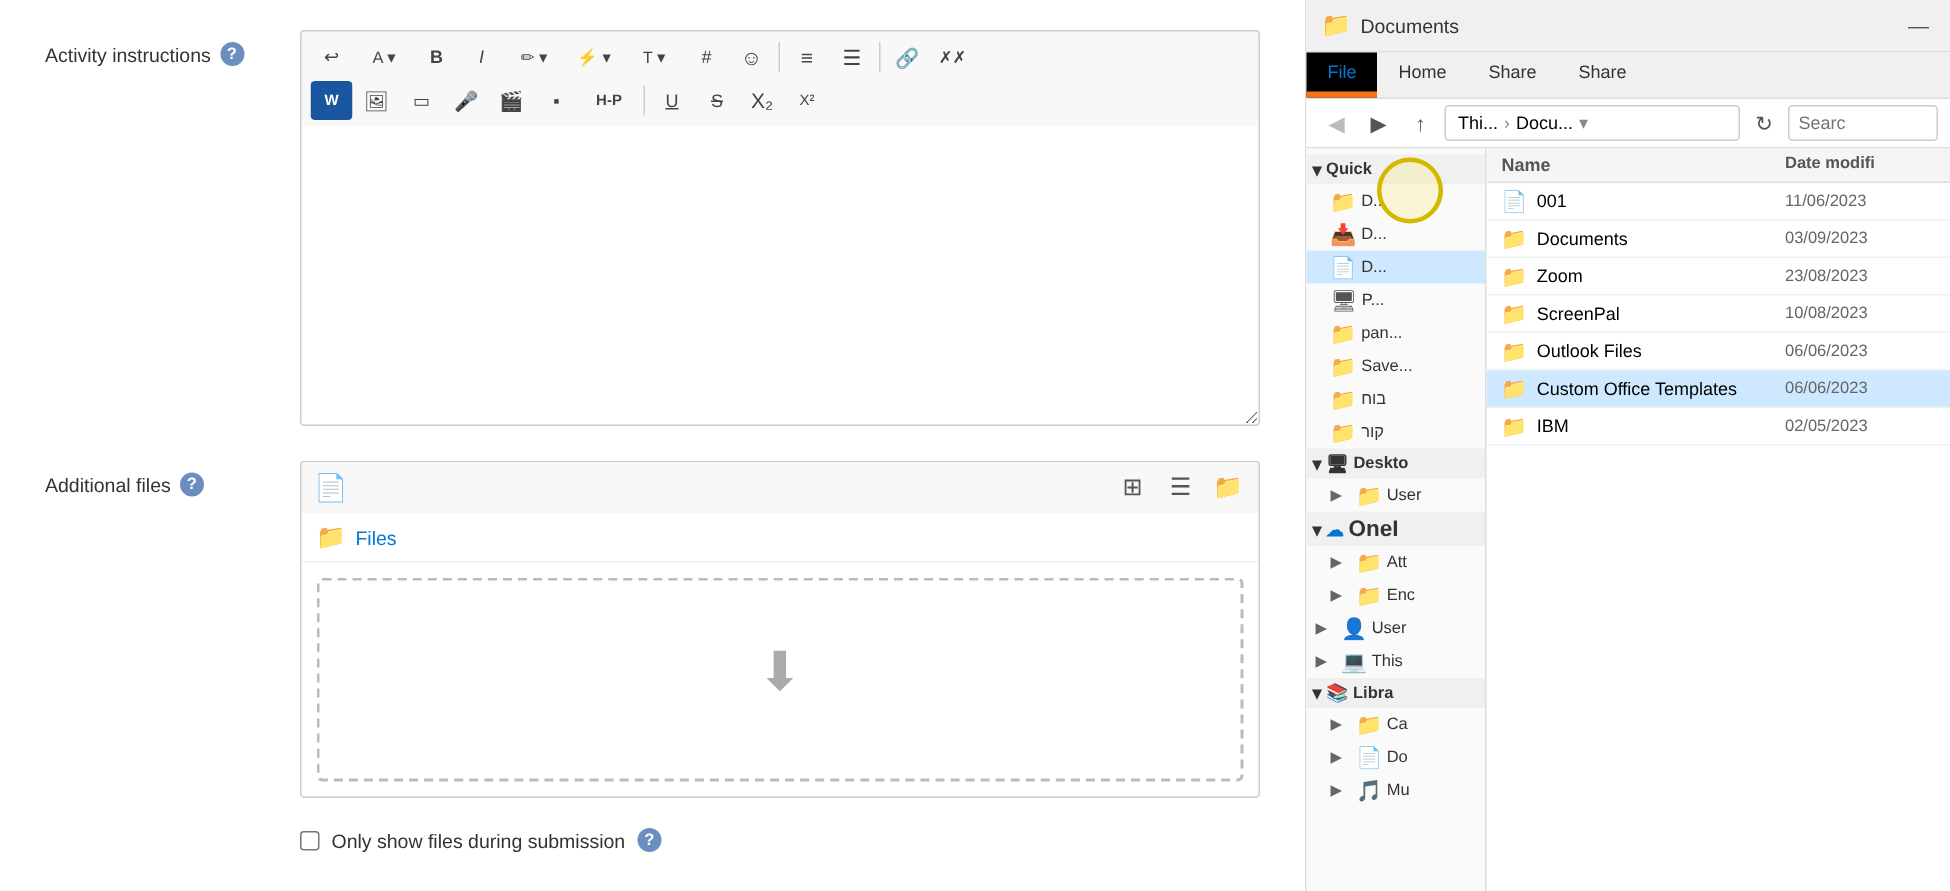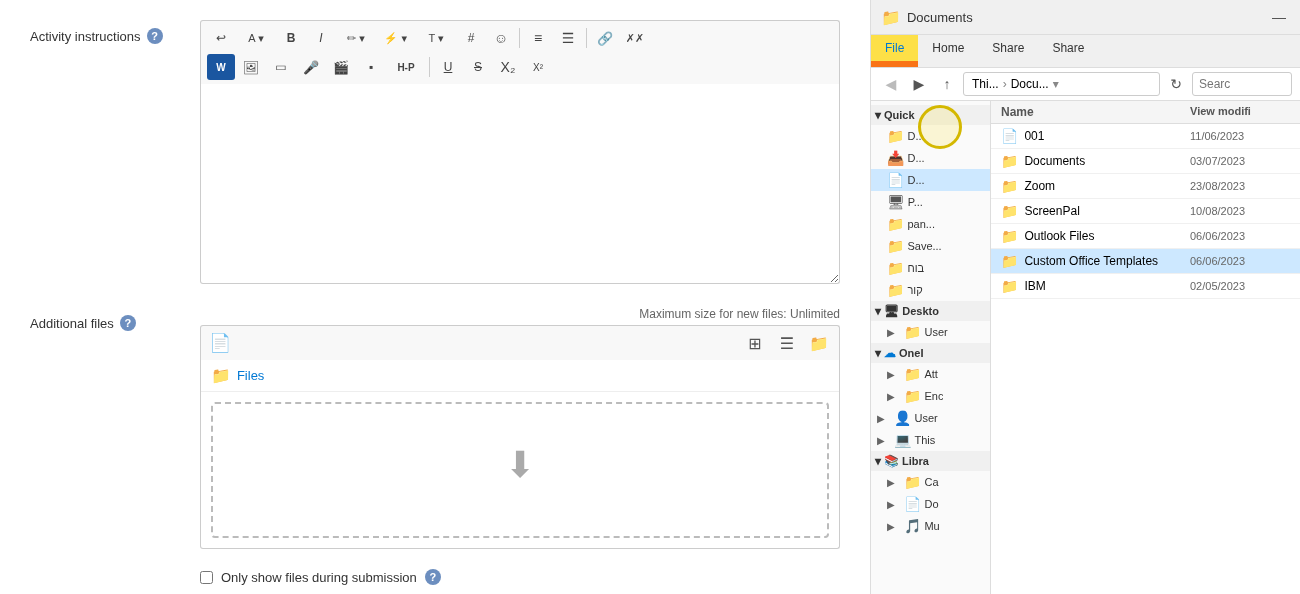--- a/index.html
+++ b/index.html
@@ -258,22 +258,22 @@
 
     .ribbon-tab {
       padding: 6px 14px;
       font-size: 12px;
       cursor: pointer;
       color: #333;
       border-bottom: 2px solid transparent;
     }
 
     .ribbon-tab.active {
-      background: #fde047;
-      border-bottom: 6px solid #f97316;
+      background: #000000;
+      border-bottom: 4px solid #f97316;
       color: #0078d4;
     }
 
     .address-bar {
       display: flex;
       align-items: center;
       padding: 4px 8px;
       gap: 4px;
       border-bottom: 1px solid #ddd;
       background: #fff;
@@ -506,21 +506,20 @@
       <textarea class="textarea-field" style=""></textarea>
     </div>
   </div>
 
   <div class="field-row">
     <div class="field-label">
       <span>Additional files</span>
       <div class="help-icon">?</div>
     </div>
     <div class="field-content">
-      <div class="max-size-label">Maximum size for new files: Unlimited</div>
       <div class="files-toolbar">
         <button class="file-icon-btn" title="New file" style="font-size:18px;">📄</button>
         <div class="files-toolbar-right">
           <button class="file-icon-btn" title="Grid view" style="font-size:16px;">⊞</button>
           <button class="file-icon-btn" title="List view" style="font-size:16px;">☰</button>
           <button class="file-icon-btn" title="Folder view" style="font-size:16px;">📁</button>
         </div>
       </div>
       <div class="files-section">
         <div class="files-nav">
@@ -619,21 +618,21 @@
       </div>
       <div class="tree-item tree-indent-1">
         <span class="tree-expand">▶</span>
         <span class="tree-icon folder-icon">📁</span>
         <span class="tree-label">User</span>
       </div>
 
       <div class="section-header">
         <span>▾</span>
         <span style="font-size:12px; color:#0078d4;">☁</span>
-        <span style="font-size:11px;text-align:right;">OneI</span>
+        <span style="font-size:15px;text-align:right;">OneI</span>
       </div>
       <div class="tree-item tree-indent-1">
         <span class="tree-expand">▶</span>
         <span class="tree-icon folder-icon">📁</span>
         <span class="tree-label">Att</span>
       </div>
       <div class="tree-item tree-indent-1">
         <span class="tree-expand">▶</span>
         <span class="tree-icon folder-icon">📁</span>
         <span class="tree-label">Enc</span>
@@ -670,33 +669,33 @@
         <span class="tree-expand">▶</span>
         <span class="tree-icon" style="color:#555;">🎵</span>
         <span class="tree-label">Mu</span>
       </div>
 
     </div>
 
     <div class="file-list">
       <div class="file-list-header">
         <span class="col-name">Name</span>
-        <span class="col-date">View modifi</span>
+        <span class="col-date">Date modifi</span>
       </div>
 
       <div class="file-row">
         <span class="file-row-icon" style="color:#2a6ebb;">📄</span>
         <span class="file-row-name">001</span>
         <span class="file-row-date">11/06/2023</span>
       </div>
 
       <div class="file-row">
         <span class="file-row-icon" style="color:#f0c040;">📁</span>
         <span class="file-row-name">Documents</span>
-        <span class="file-row-date">03/07/2023</span>
+        <span class="file-row-date">03/09/2023</span>
       </div>
 
       <div class="file-row">
         <span class="file-row-icon" style="color:#f0c040;">📁</span>
         <span class="file-row-name">Zoom</span>
         <span class="file-row-date">23/08/2023</span>
       </div>
 
       <div class="file-row">
         <span class="file-row-icon" style="color:#f0c040;">📁</span>

